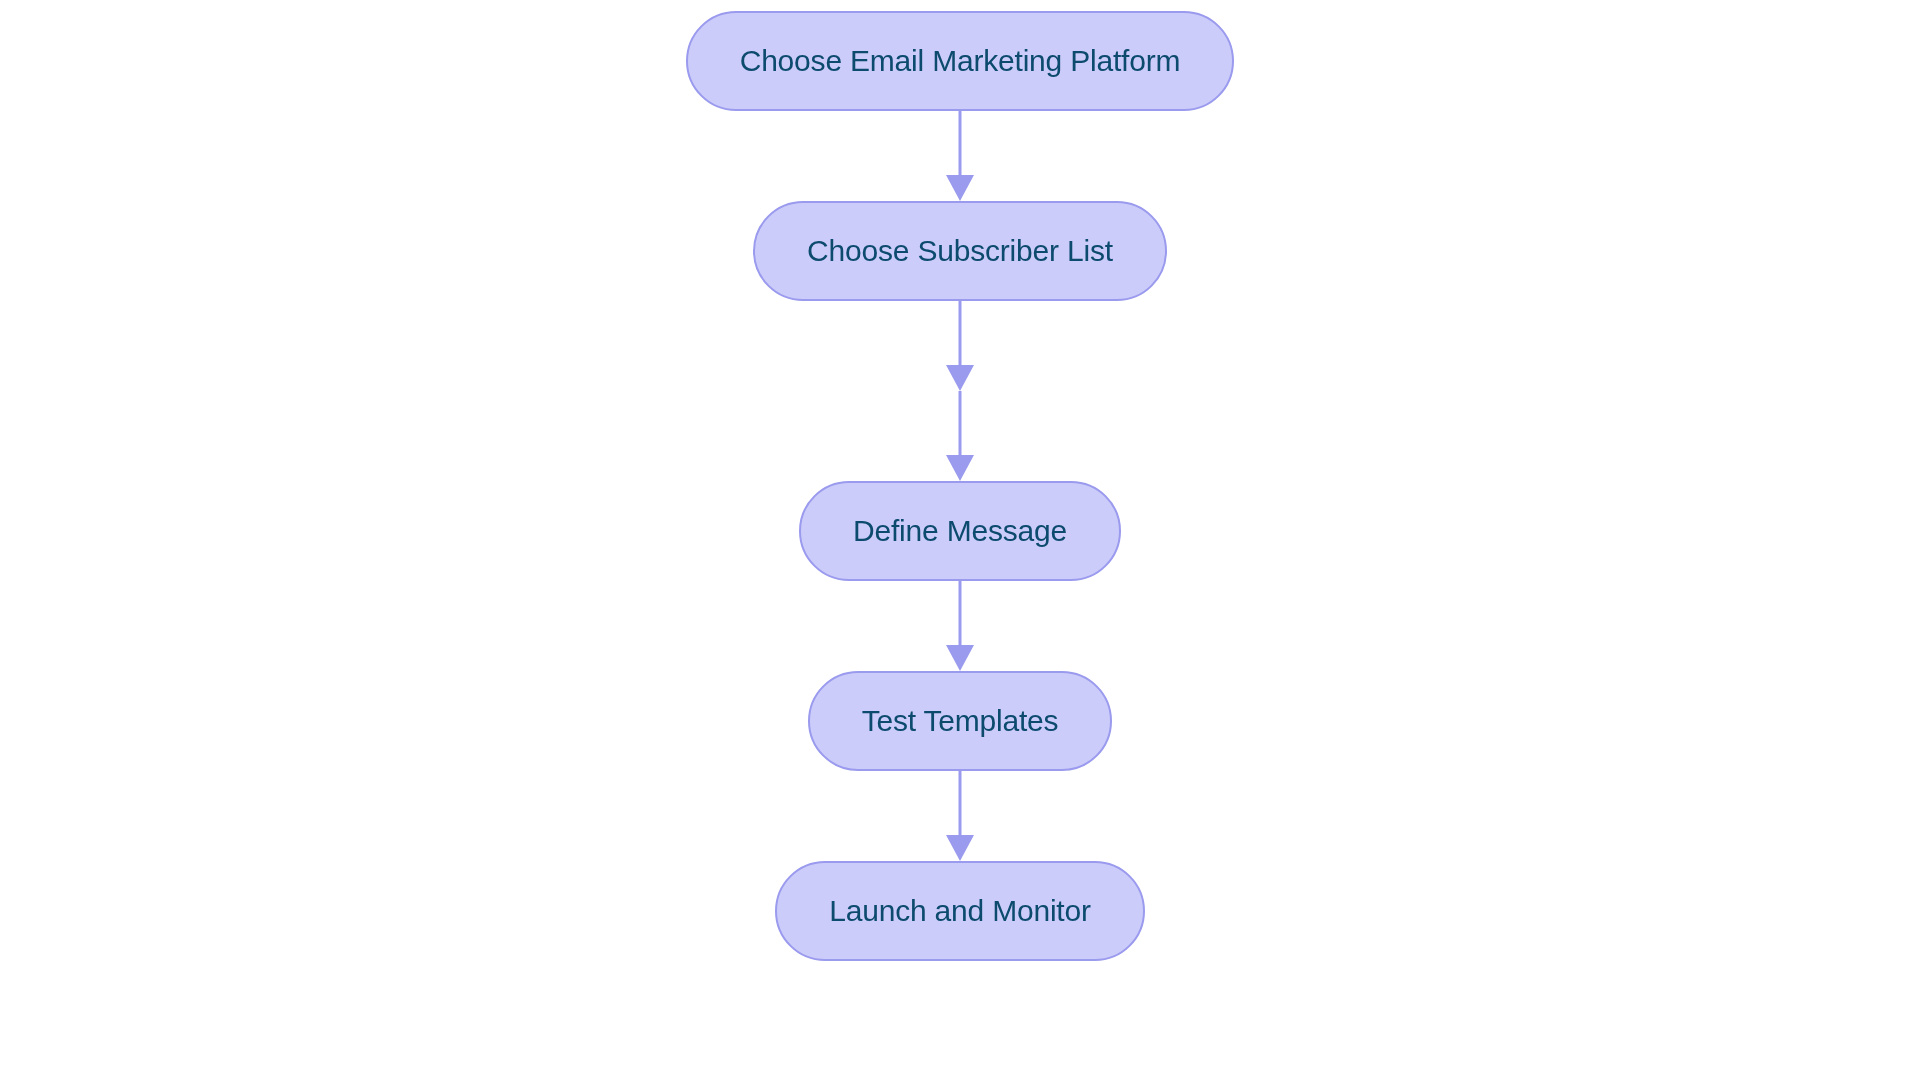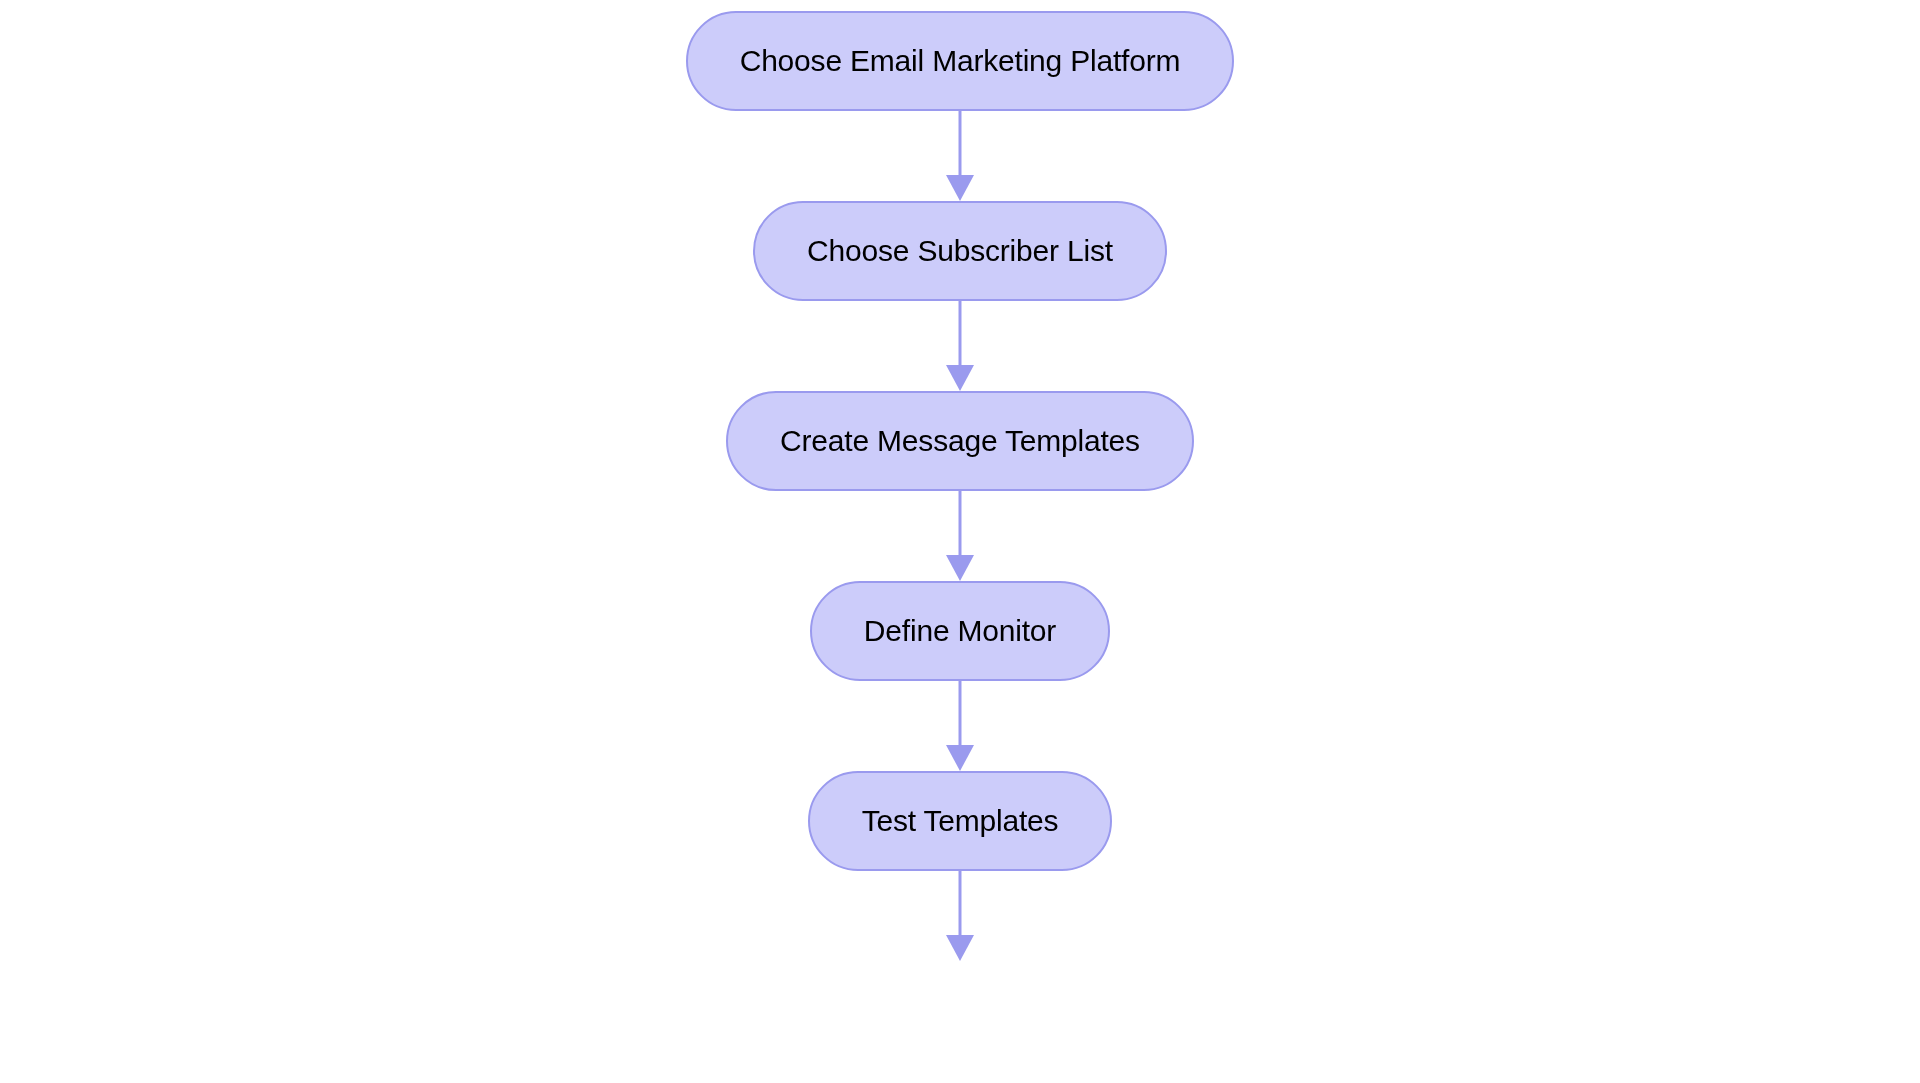--- a/index.html
+++ b/index.html
@@ -44,21 +44,21 @@
     height: 100px;
     box-sizing: border-box;
     background: #ccccfa;
     border: 2px solid #9a9aee;
     border-radius: 50px;
     padding: 0 52px;
     z-index: 2;
   }
 
   .flow-node-label {
-    color: #000000;
+    color: #0c4a6e;
     font-family: "Liberation Sans", sans-serif;
     font-size: 30px;
     font-weight: 400;
     line-height: 1;
     white-space: nowrap;
     letter-spacing: -0.2px;
   }
 
   .flow-connector {
     position: relative;
@@ -93,48 +93,48 @@
       <span class="flow-node-label">Choose Subscriber List</span>
     </div>
 
     <div class="flow-connector">
       <svg width="40" height="90" viewBox="0 0 40 90" xmlns="http://www.w3.org/2000/svg">
         <line x1="20" y1="0" x2="20" y2="66" stroke="#9a9aee" stroke-width="3"></line>
         <polygon points="6,64 34,64 20,90" fill="#9a9aee"></polygon>
       </svg>
     </div>
 
-    <div class="flow-node">
-      <span class="flow-node-label">Create Message Templates</span>
-    </div>
 
     <div class="flow-connector">
       <svg width="40" height="90" viewBox="0 0 40 90" xmlns="http://www.w3.org/2000/svg">
         <line x1="20" y1="0" x2="20" y2="66" stroke="#9a9aee" stroke-width="3"></line>
         <polygon points="6,64 34,64 20,90" fill="#9a9aee"></polygon>
       </svg>
     </div>
 
     <div class="flow-node">
-      <span class="flow-node-label">Define Monitor</span>
+      <span class="flow-node-label">Define Message</span>
     </div>
 
     <div class="flow-connector">
       <svg width="40" height="90" viewBox="0 0 40 90" xmlns="http://www.w3.org/2000/svg">
         <line x1="20" y1="0" x2="20" y2="66" stroke="#9a9aee" stroke-width="3"></line>
         <polygon points="6,64 34,64 20,90" fill="#9a9aee"></polygon>
       </svg>
     </div>
 
     <div class="flow-node">
       <span class="flow-node-label">Test Templates</span>
     </div>
 
     <div class="flow-connector">
       <svg width="40" height="90" viewBox="0 0 40 90" xmlns="http://www.w3.org/2000/svg">
         <line x1="20" y1="0" x2="20" y2="66" stroke="#9a9aee" stroke-width="3"></line>
         <polygon points="6,64 34,64 20,90" fill="#9a9aee"></polygon>
       </svg>
     </div>
 
+    <div class="flow-node">
+      <span class="flow-node-label">Launch and Monitor</span>
+    </div>
 
   </div>
 </div>
 
 </body></html>

